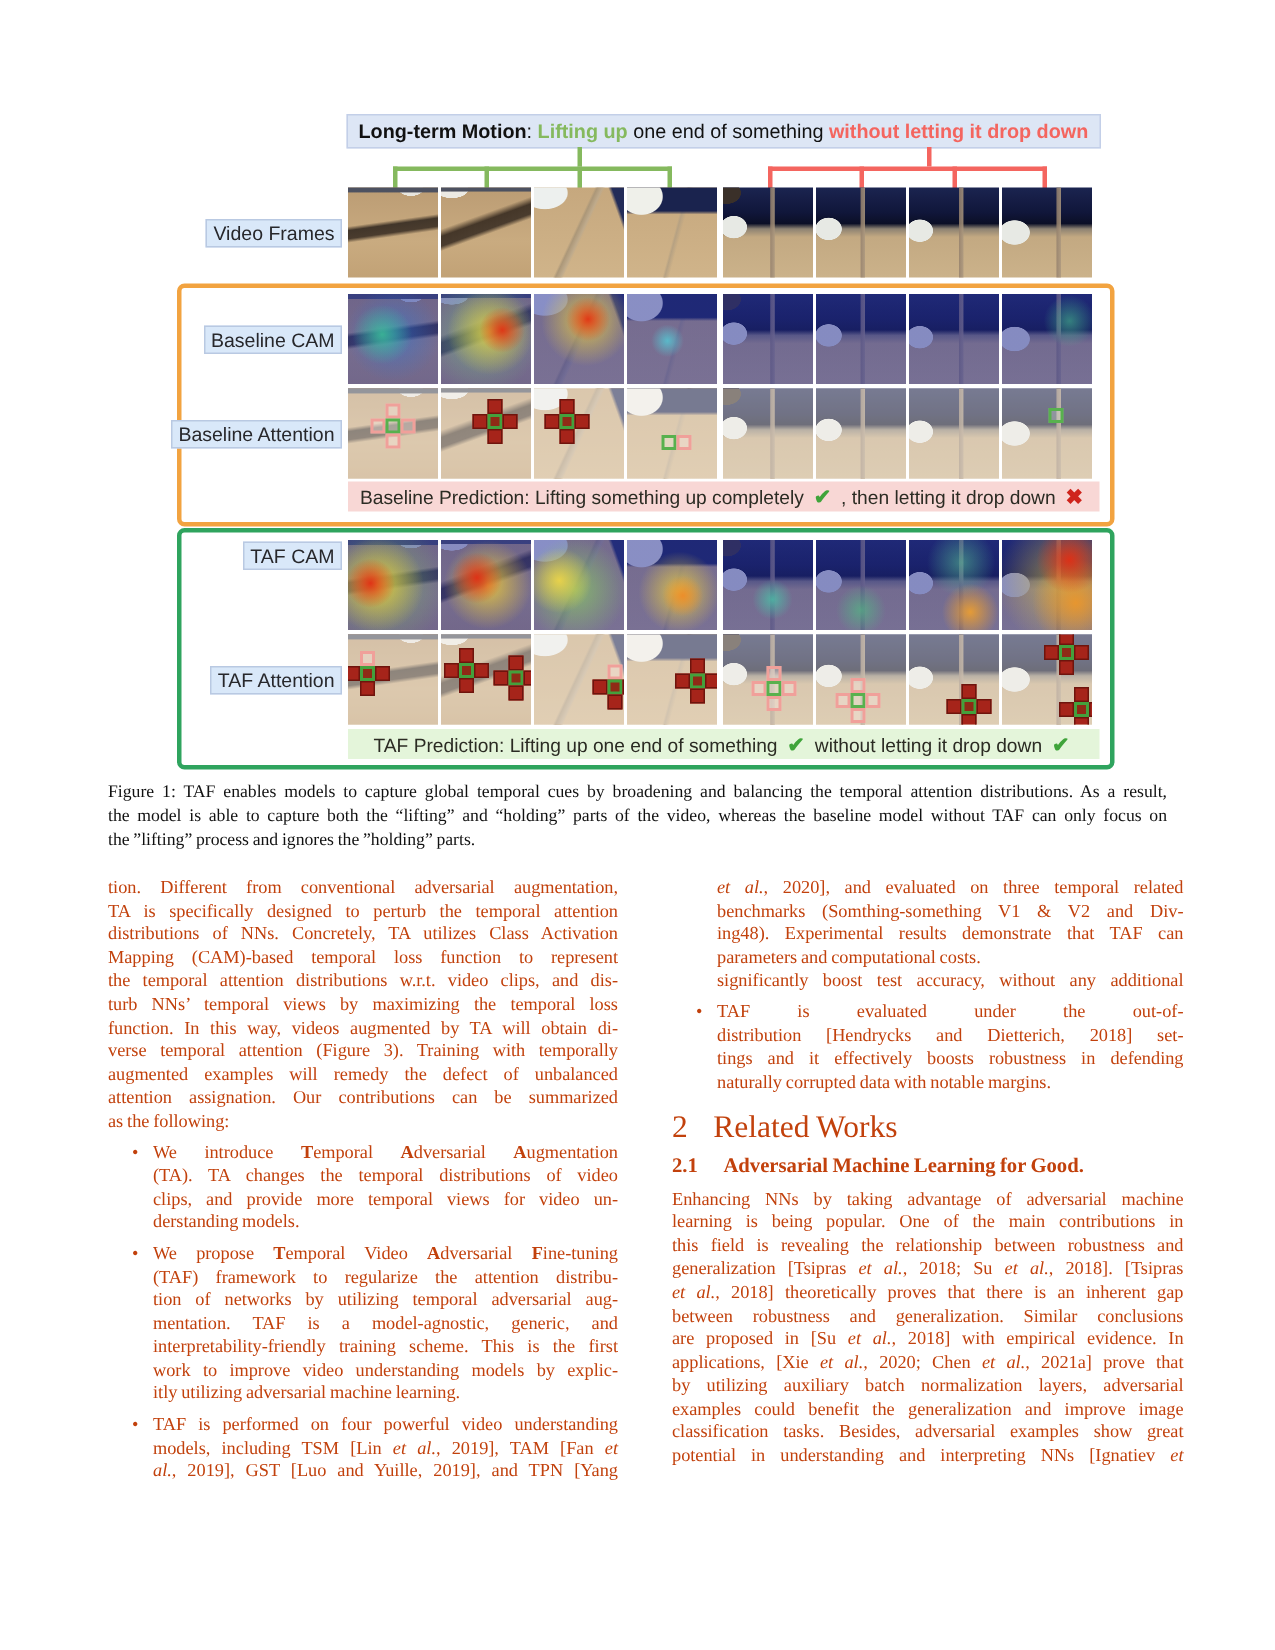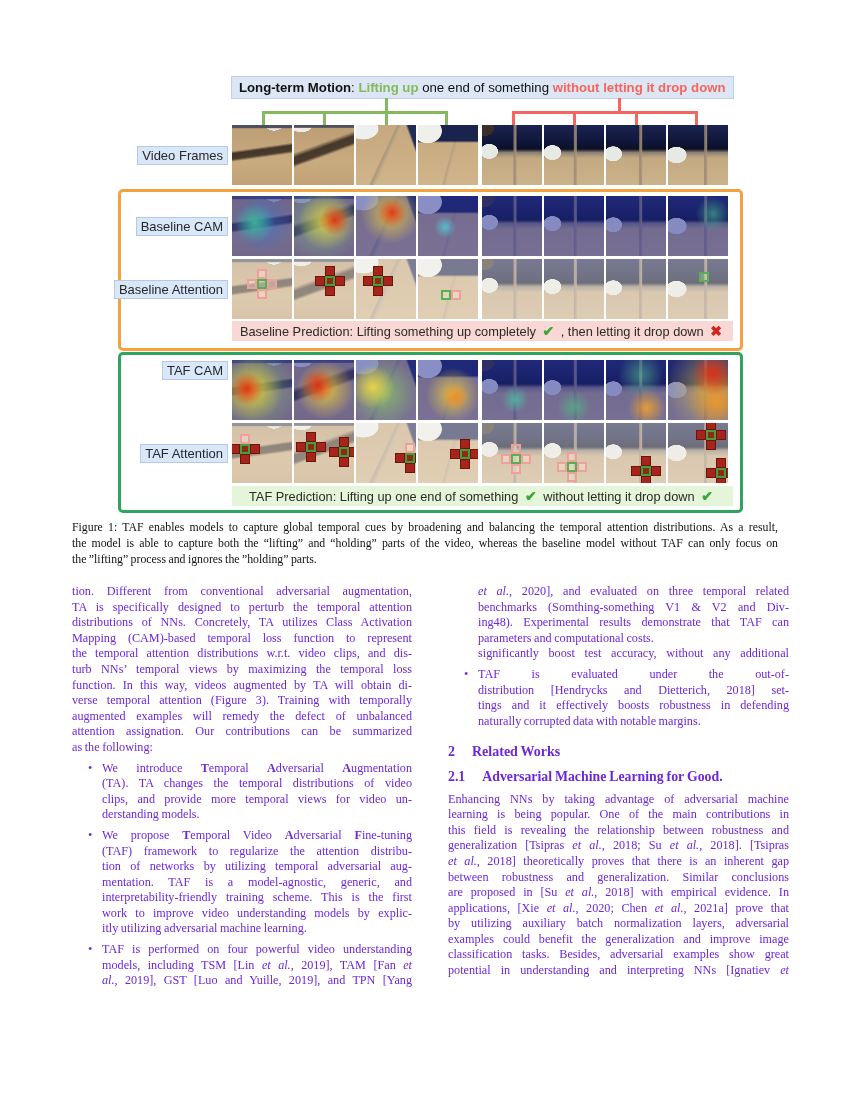--- a/index.html
+++ b/index.html
@@ -92,30 +92,30 @@
   #pred-base{top:321px;background:var(--pred-base-bg);}
   #pred-taf{top:486px;background:var(--pred-taf-bg);}
   .icon{margin:0 3px;font-size:14px;font-weight:bold;}
   .icon.check{color:var(--check);}
   .icon.cross{color:var(--cross);}
 
   
   .caption{position:absolute;left:72px;top:519px;width:706px;
            font:11.8px/16px "Liberation Serif",serif;color:#111;word-spacing:-0.5px;}
   .col{position:absolute;top:584px;font:12.2px/15.6px "Liberation Serif",serif;
-       color:#6d28d9;word-spacing:-0.5px;}
+       color:#c2410c;word-spacing:-0.5px;}
   #col-left{left:72px;width:340px;}
   #col-right{left:448px;width:341px;}
   .ln{text-align:justify;text-align-last:justify;}
   .ln.end{text-align-last:auto;}
   .par{margin:0;}
   .bullet{position:relative;padding-left:30px;margin-top:5px;}
   .bdot{position:absolute;left:16px;top:0;}
   .cont-indent{padding-left:30px;}
-  .h2{font-size:14px;font-weight:bold;margin:15px 0 9px 0;}
+  .h2{font-size:21px;font-weight:normal;margin:15px 0 9px 0;}
   .h3{font-size:13.8px;font-weight:bold;margin:0 0 7px 0;}
   .hnum{margin-right:17px;}
 </style>
 </head>
 <body>
 
 <div class="page">
   <div id="fig">
 
     <div class="obox"></div>

